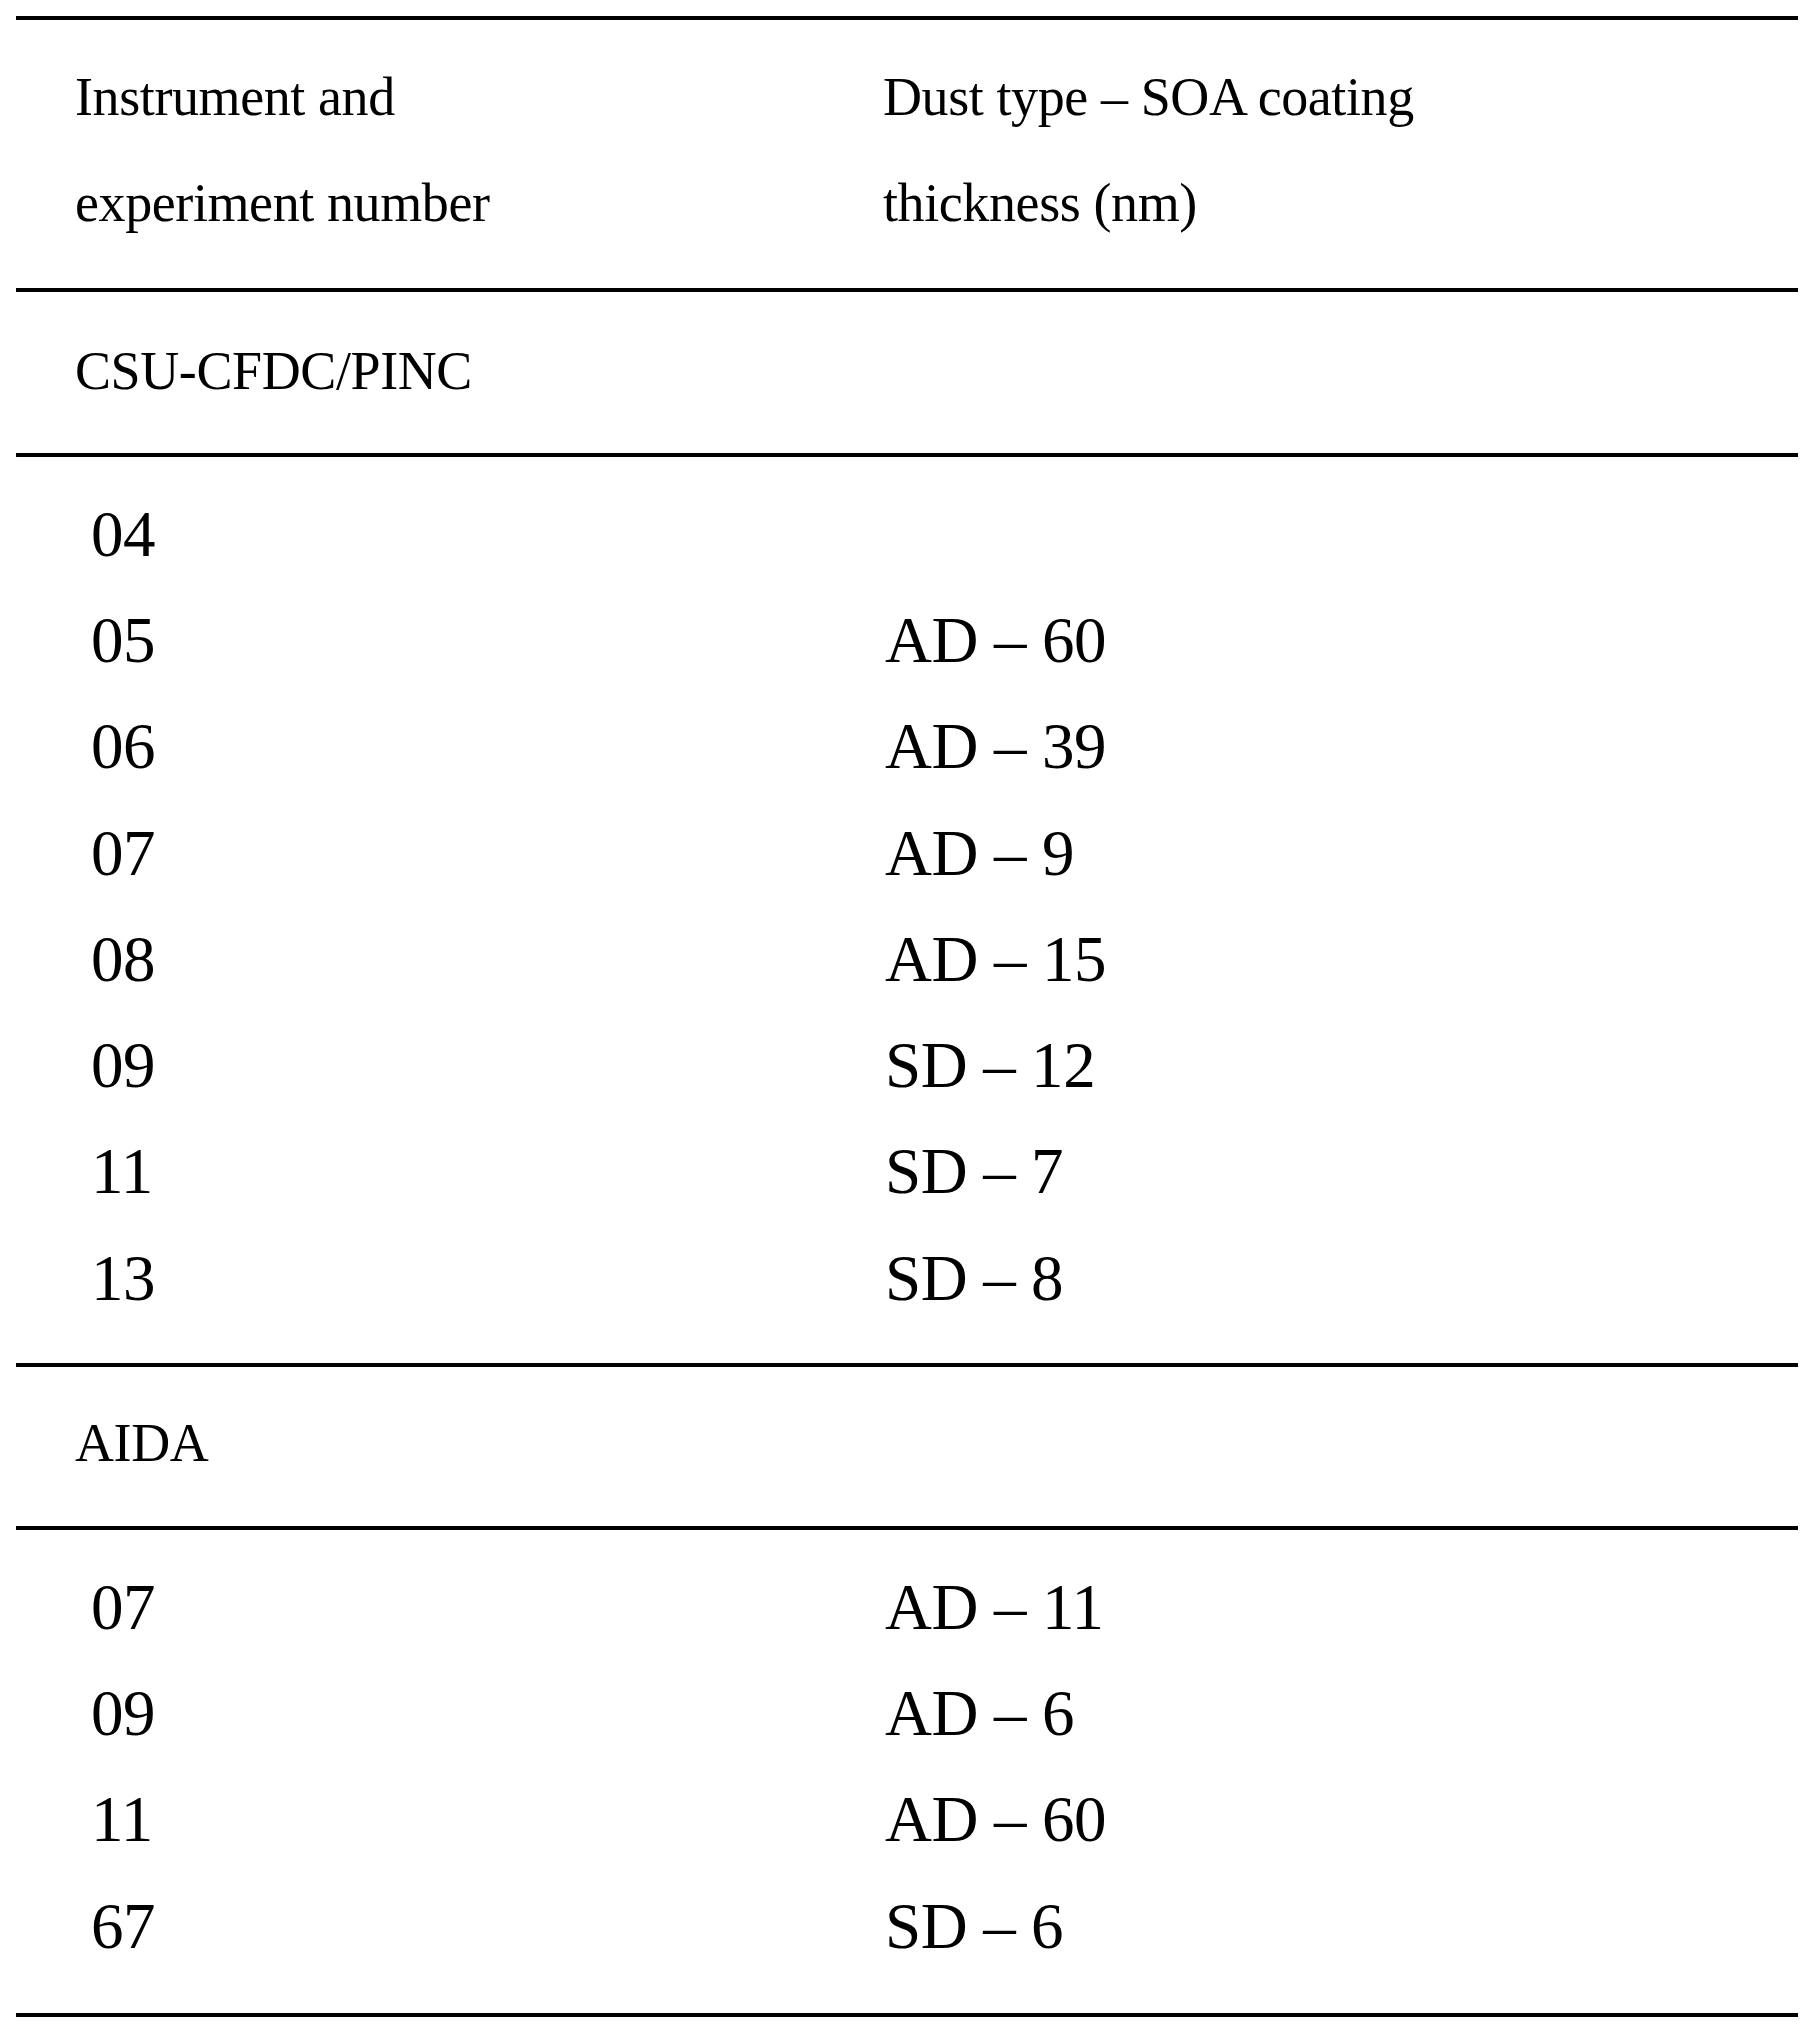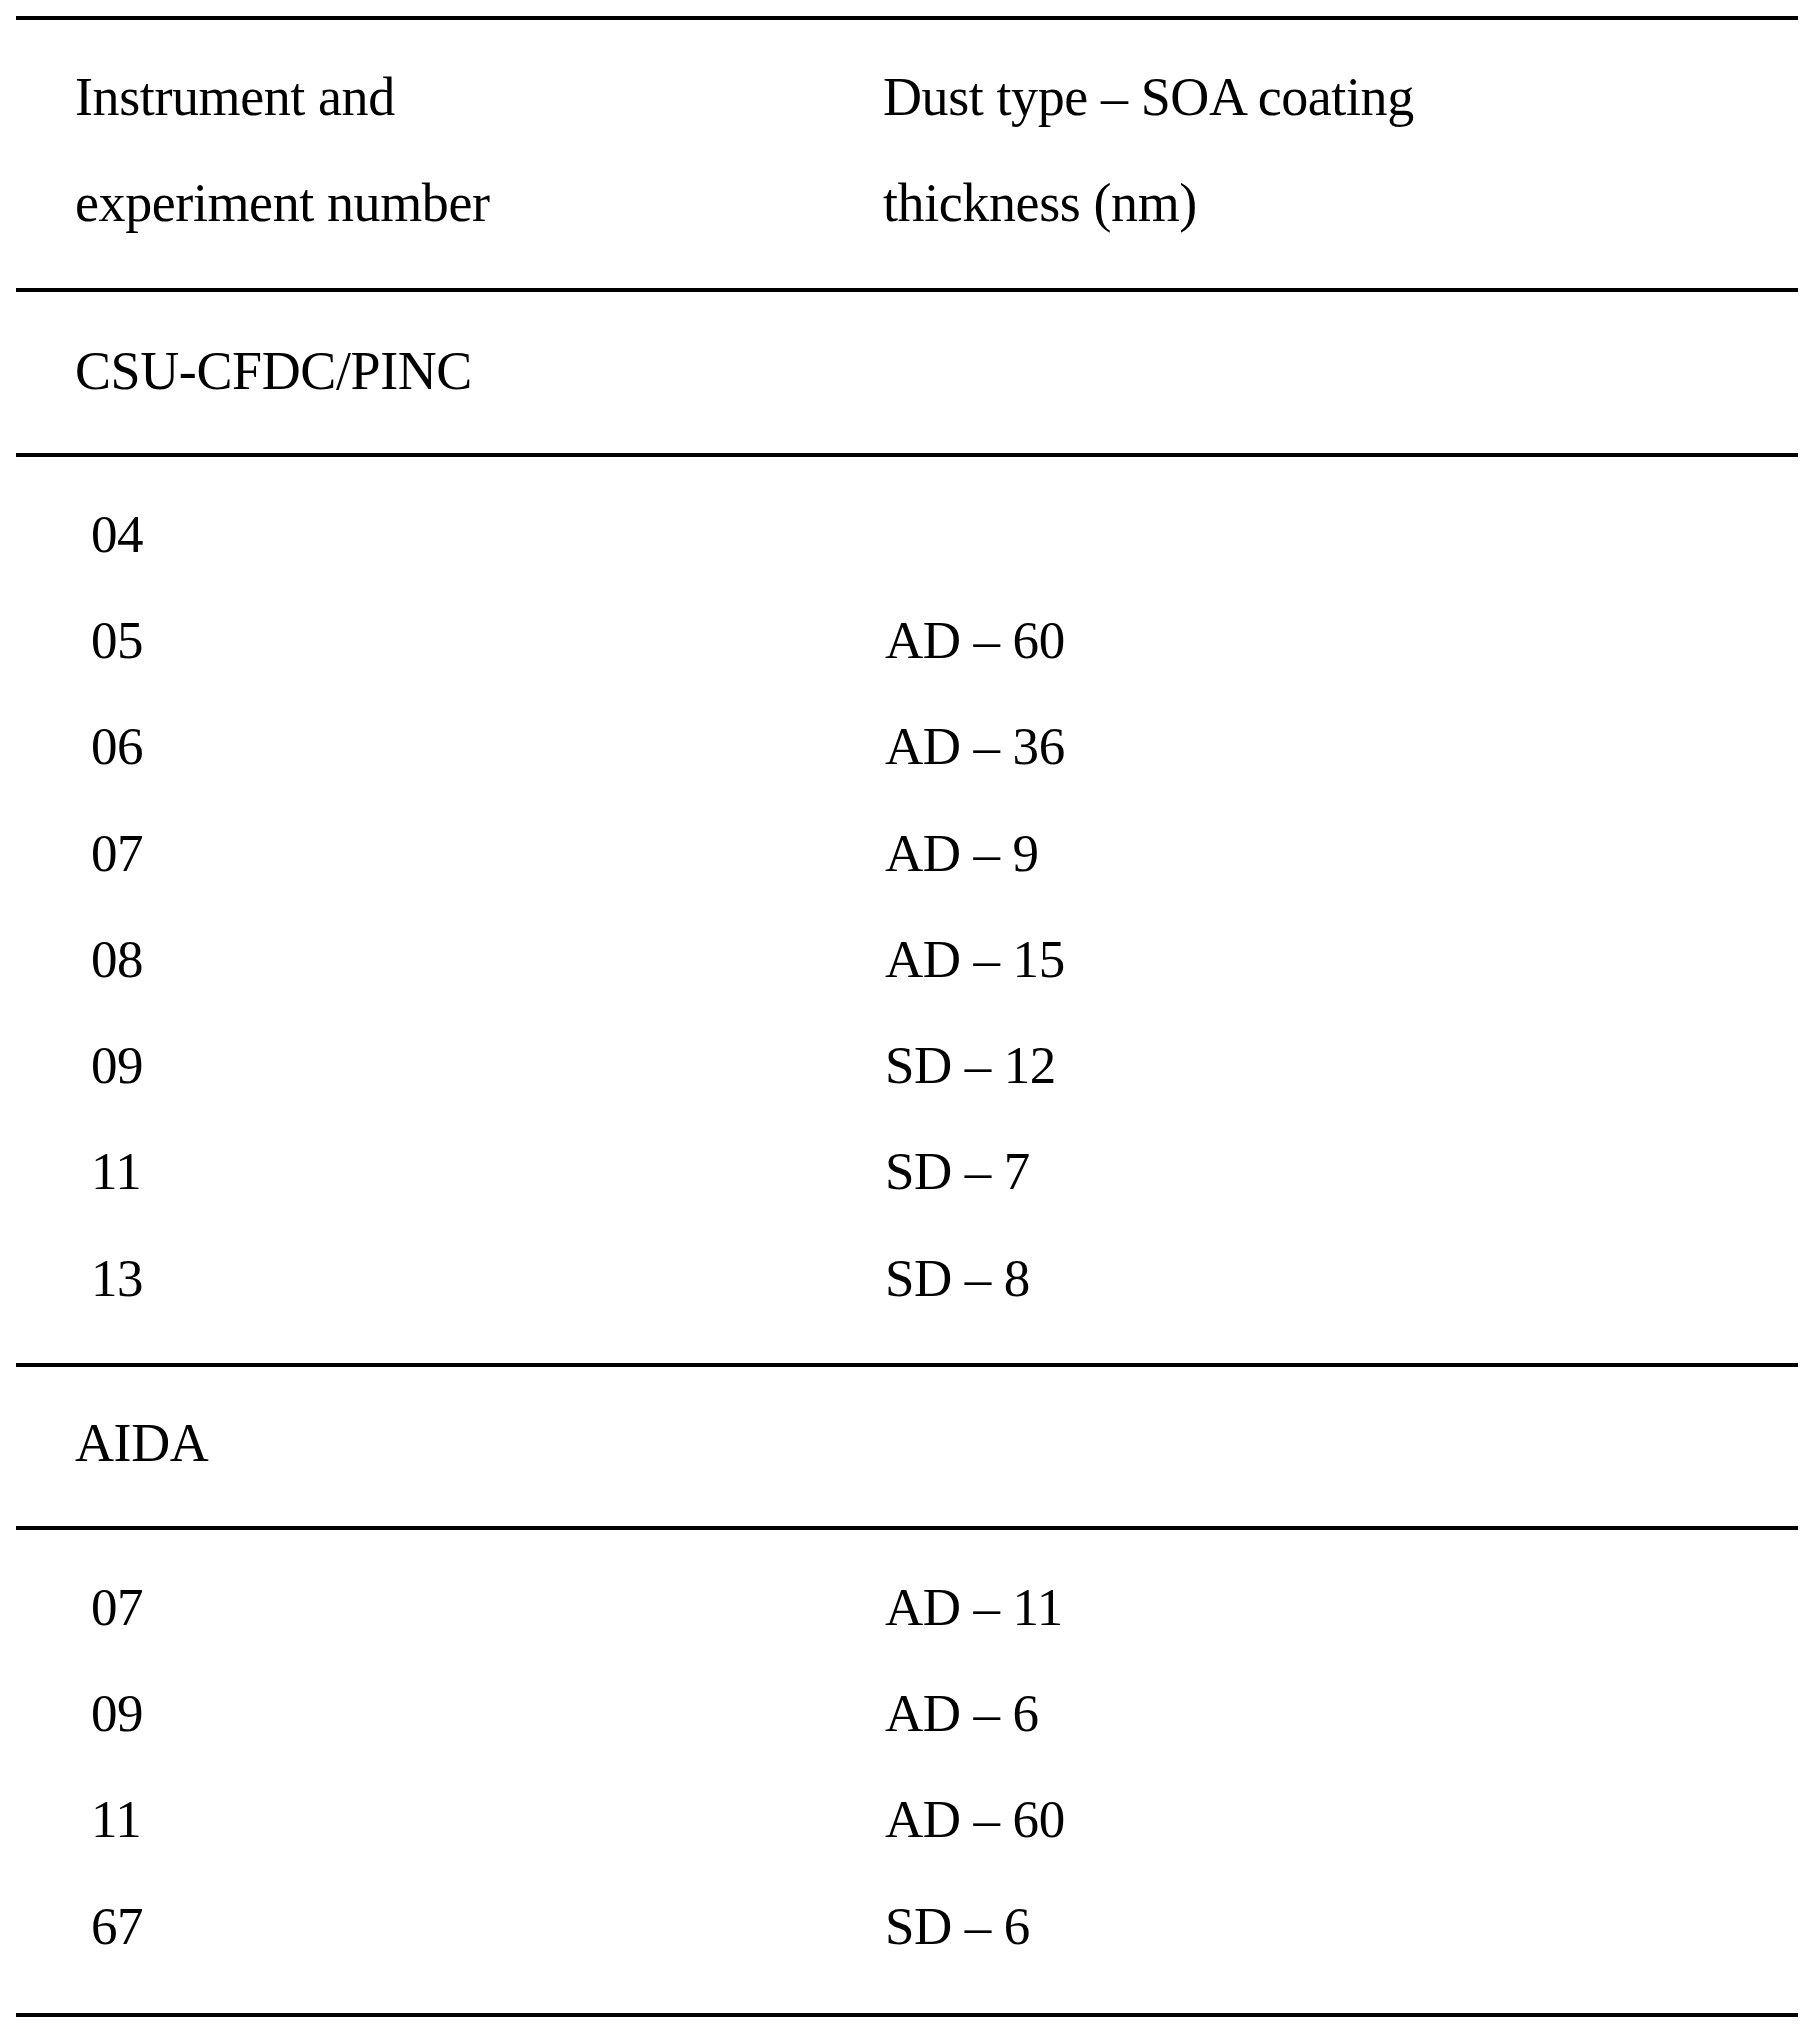--- a/index.html
+++ b/index.html
@@ -36,21 +36,21 @@
     }
     .row {
       position: absolute;
       height: 106px;
       width: 1782px;
       left: 0;
     }
     .row .cell {
       position: absolute;
       top: 0;
-      font-size: 53px;
+      font-size: 65px;
       line-height: 106px;
       white-space: nowrap;
       letter-spacing: -0.4px;
     }
     .row .c1 { left: 75px; }
     .row .c2 { left: 869px; }
   </style>
 </head>
 <body>
 
@@ -72,21 +72,21 @@
 <div class="block" style="top:481px; left:16px;">
   <div class="row" style="top:0px;">
     <span class="cell c1">04</span>
   </div>
   <div class="row" style="top:106px;">
     <span class="cell c1">05</span>
     <span class="cell c2">AD – 60</span>
   </div>
   <div class="row" style="top:212px;">
     <span class="cell c1">06</span>
-    <span class="cell c2">AD – 36</span>
+    <span class="cell c2">AD – 39</span>
   </div>
   <div class="row" style="top:319px;">
     <span class="cell c1">07</span>
     <span class="cell c2">AD – 9</span>
   </div>
   <div class="row" style="top:425px;">
     <span class="cell c1">08</span>
     <span class="cell c2">AD – 15</span>
   </div>
   <div class="row" style="top:531px;">

